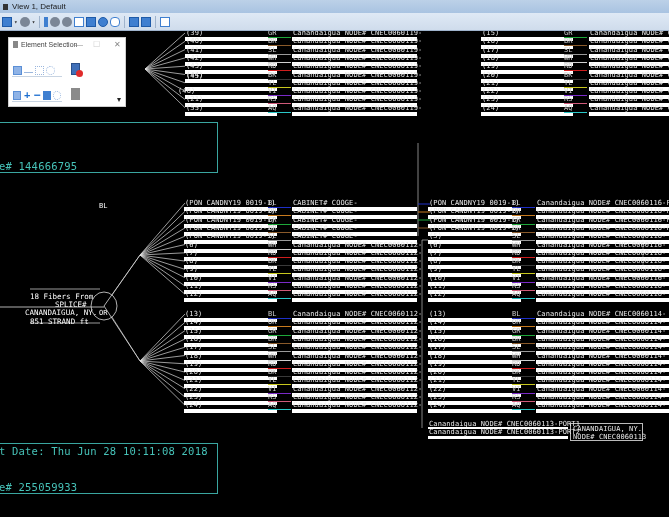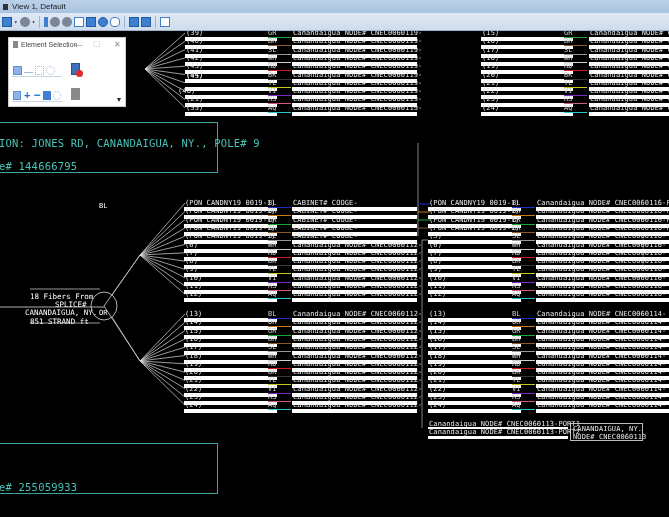--- a/index.html
+++ b/index.html
@@ -539,25 +539,25 @@
       <div class="bar" style="left:536px;top:370px;width:140px"></div>
       <div class="txt" style="left:429px;top:371.3px">(24)</div>
       <div class="bar" style="left:428px;top:378.3px;width:93px"></div>
       <div class="txt dim" style="left:512px;top:371.3px">AQ</div>
       <div class="cline" style="left:512px;top:378.3px;width:23px;background:#2ac8c8"></div>
       <div class="txt" style="left:537px;top:371.3px">Canandaigua NODE# CNEC0060114-</div>
       <div class="bar" style="left:536px;top:378.3px;width:140px"></div>
     </div>
 
   <div class="info-box" style="left:-2px;top:91px;width:220px;height:51px;">
-    <div class="line" style="top:14px">ION: JONES RD, CANANDAIGUA, NY., POLE# 9</div>
     <div class="line" style="top:37px">e#  144666795</div>
   </div>
 
   <div class="info-box" style="left:-2px;top:412px;width:220px;height:51px;">
+    <div class="line" style="top:1px">t Date: Thu Jun 28 10:11:08 2018</div>
     <div class="line" style="top:37px">e#  255059933</div>
   </div>
 
   <div class="splice-label" style="left:30px;top:262px">18 Fibers From</div>
   <div class="splice-label" style="left:55px;top:270px">SPLICE#</div>
   <div class="splice-label" style="left:25px;top:278px">CANANDAIGUA, NY.</div>
   <div class="splice-label" style="left:30px;top:287px">851 STRAND ft</div>
   <div class="splice-label" style="left:99px;top:278px;font-size:7px">OR</div>
   <div class="splice-label" style="left:99px;top:171px;font-size:7px">BL</div>
 

